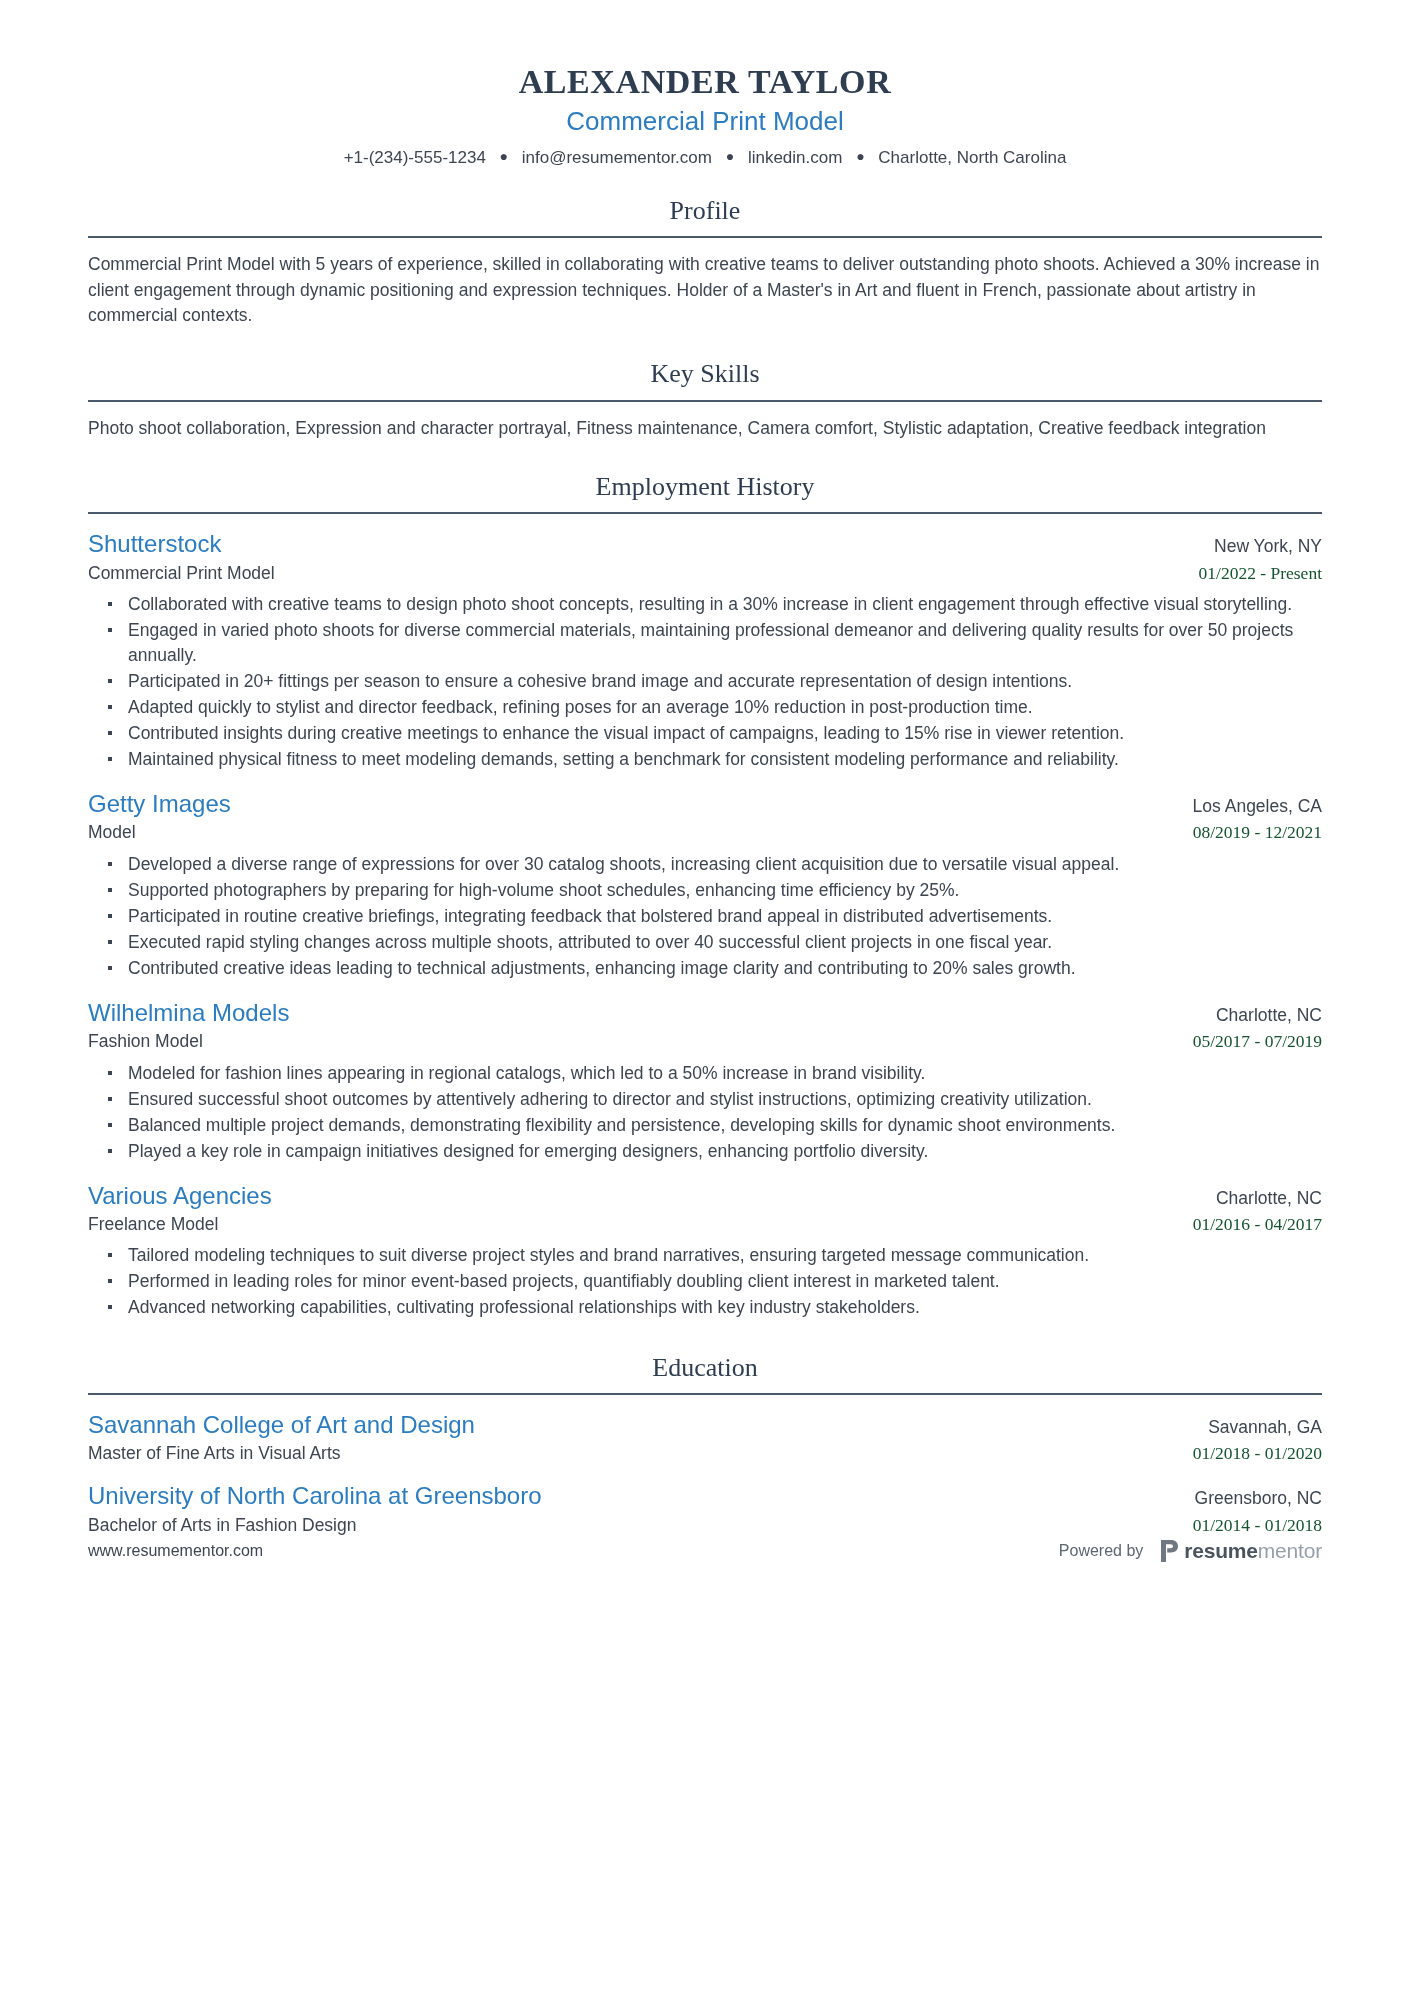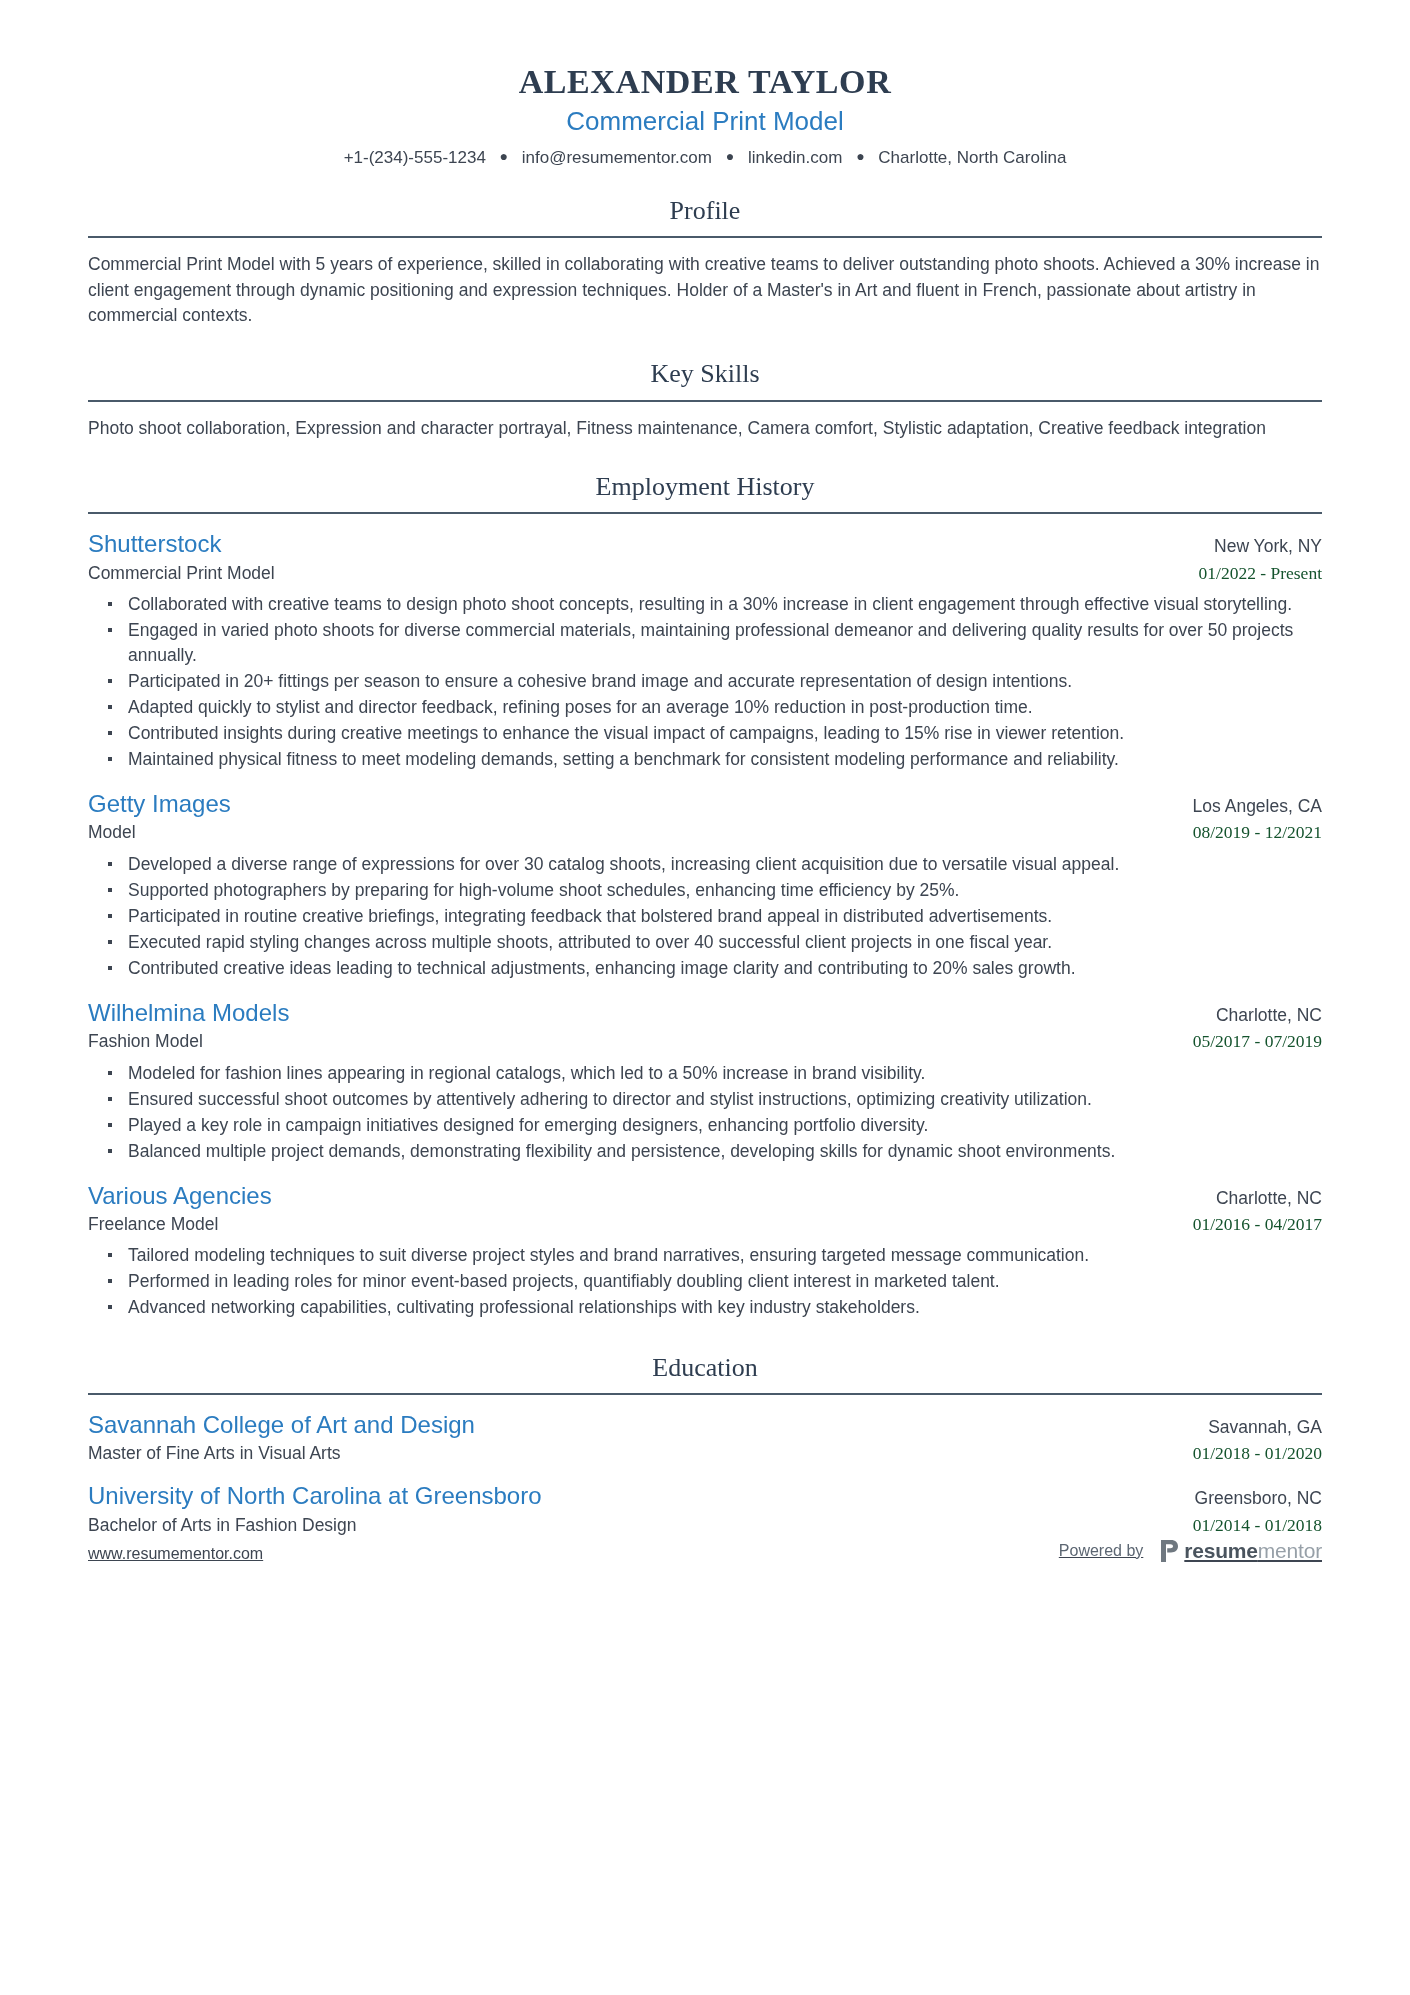--- a/index.html
+++ b/index.html
@@ -141,22 +141,21 @@
   .gap-md { height: 26px; }
 
   
   .footer {
     position: absolute;
     left: 88px;
     right: 88px;
     bottom: 78px;
     display: flex;
     justify-content: space-between;
-    align-items: flex-end;
-    text-decoration: underline;
+    align-items: center;
   }
   .footer-url {
     font-size: 16px;
     color: #3d4551;
   }
   .footer-right {
     display: flex;
     align-items: center;
     gap: 16px;
   }
@@ -260,22 +259,22 @@
             <div class="entry-org">Wilhelmina Models</div>
             <div class="entry-loc">Charlotte, NC</div>
           </div>
           <div class="entry-row">
             <div class="entry-role">Fashion Model</div>
             <div class="entry-dates">05/2017 - 07/2019</div>
           </div>
           <ul class="bullets">
             <li>Modeled for fashion lines appearing in regional catalogs, which led to a 50% increase in brand visibility.</li>
             <li>Ensured successful shoot outcomes by attentively adhering to director and stylist instructions, optimizing creativity utilization.</li>
+            <li>Balanced multiple project demands, demonstrating flexibility and persistence, developing skills for dynamic shoot environments.</li>
             <li>Played a key role in campaign initiatives designed for emerging designers, enhancing portfolio diversity.</li>
-            <li>Balanced multiple project demands, demonstrating flexibility and persistence, developing skills for dynamic shoot environments.</li>
           </ul>
         </div>
         <div class="emp-entry">
           <div class="entry-row">
             <div class="entry-org">Various Agencies</div>
             <div class="entry-loc">Charlotte, NC</div>
           </div>
           <div class="entry-row">
             <div class="entry-role">Freelance Model</div>
             <div class="entry-dates">01/2016 - 04/2017</div>

